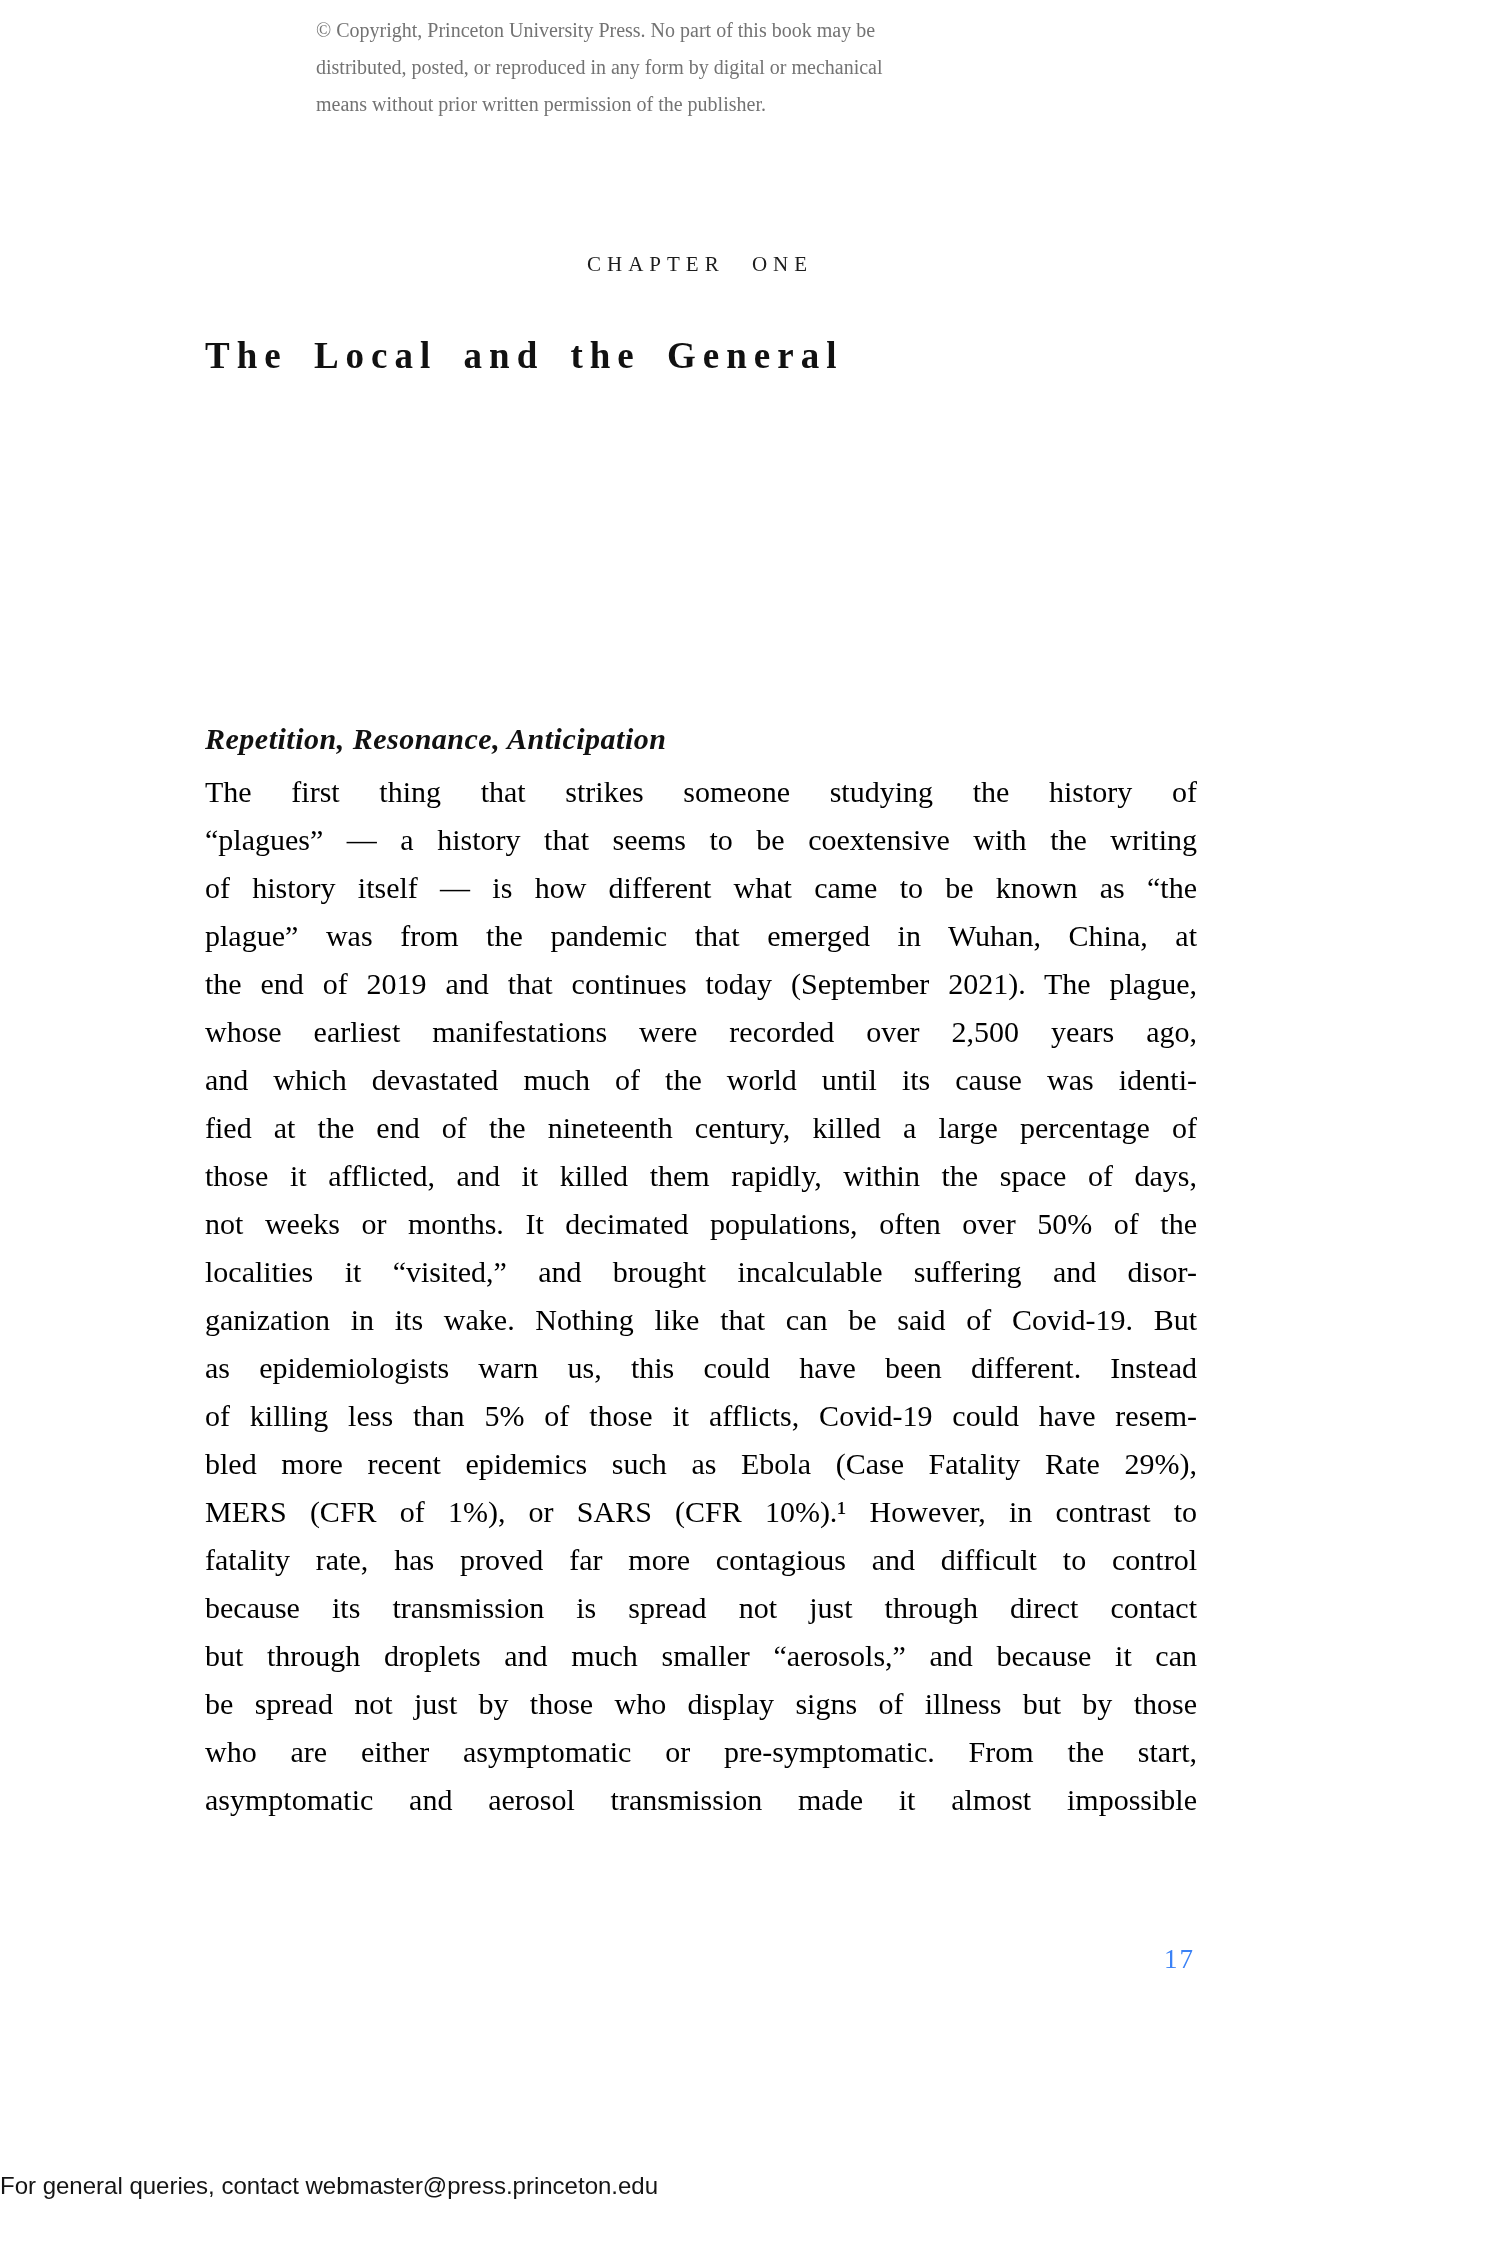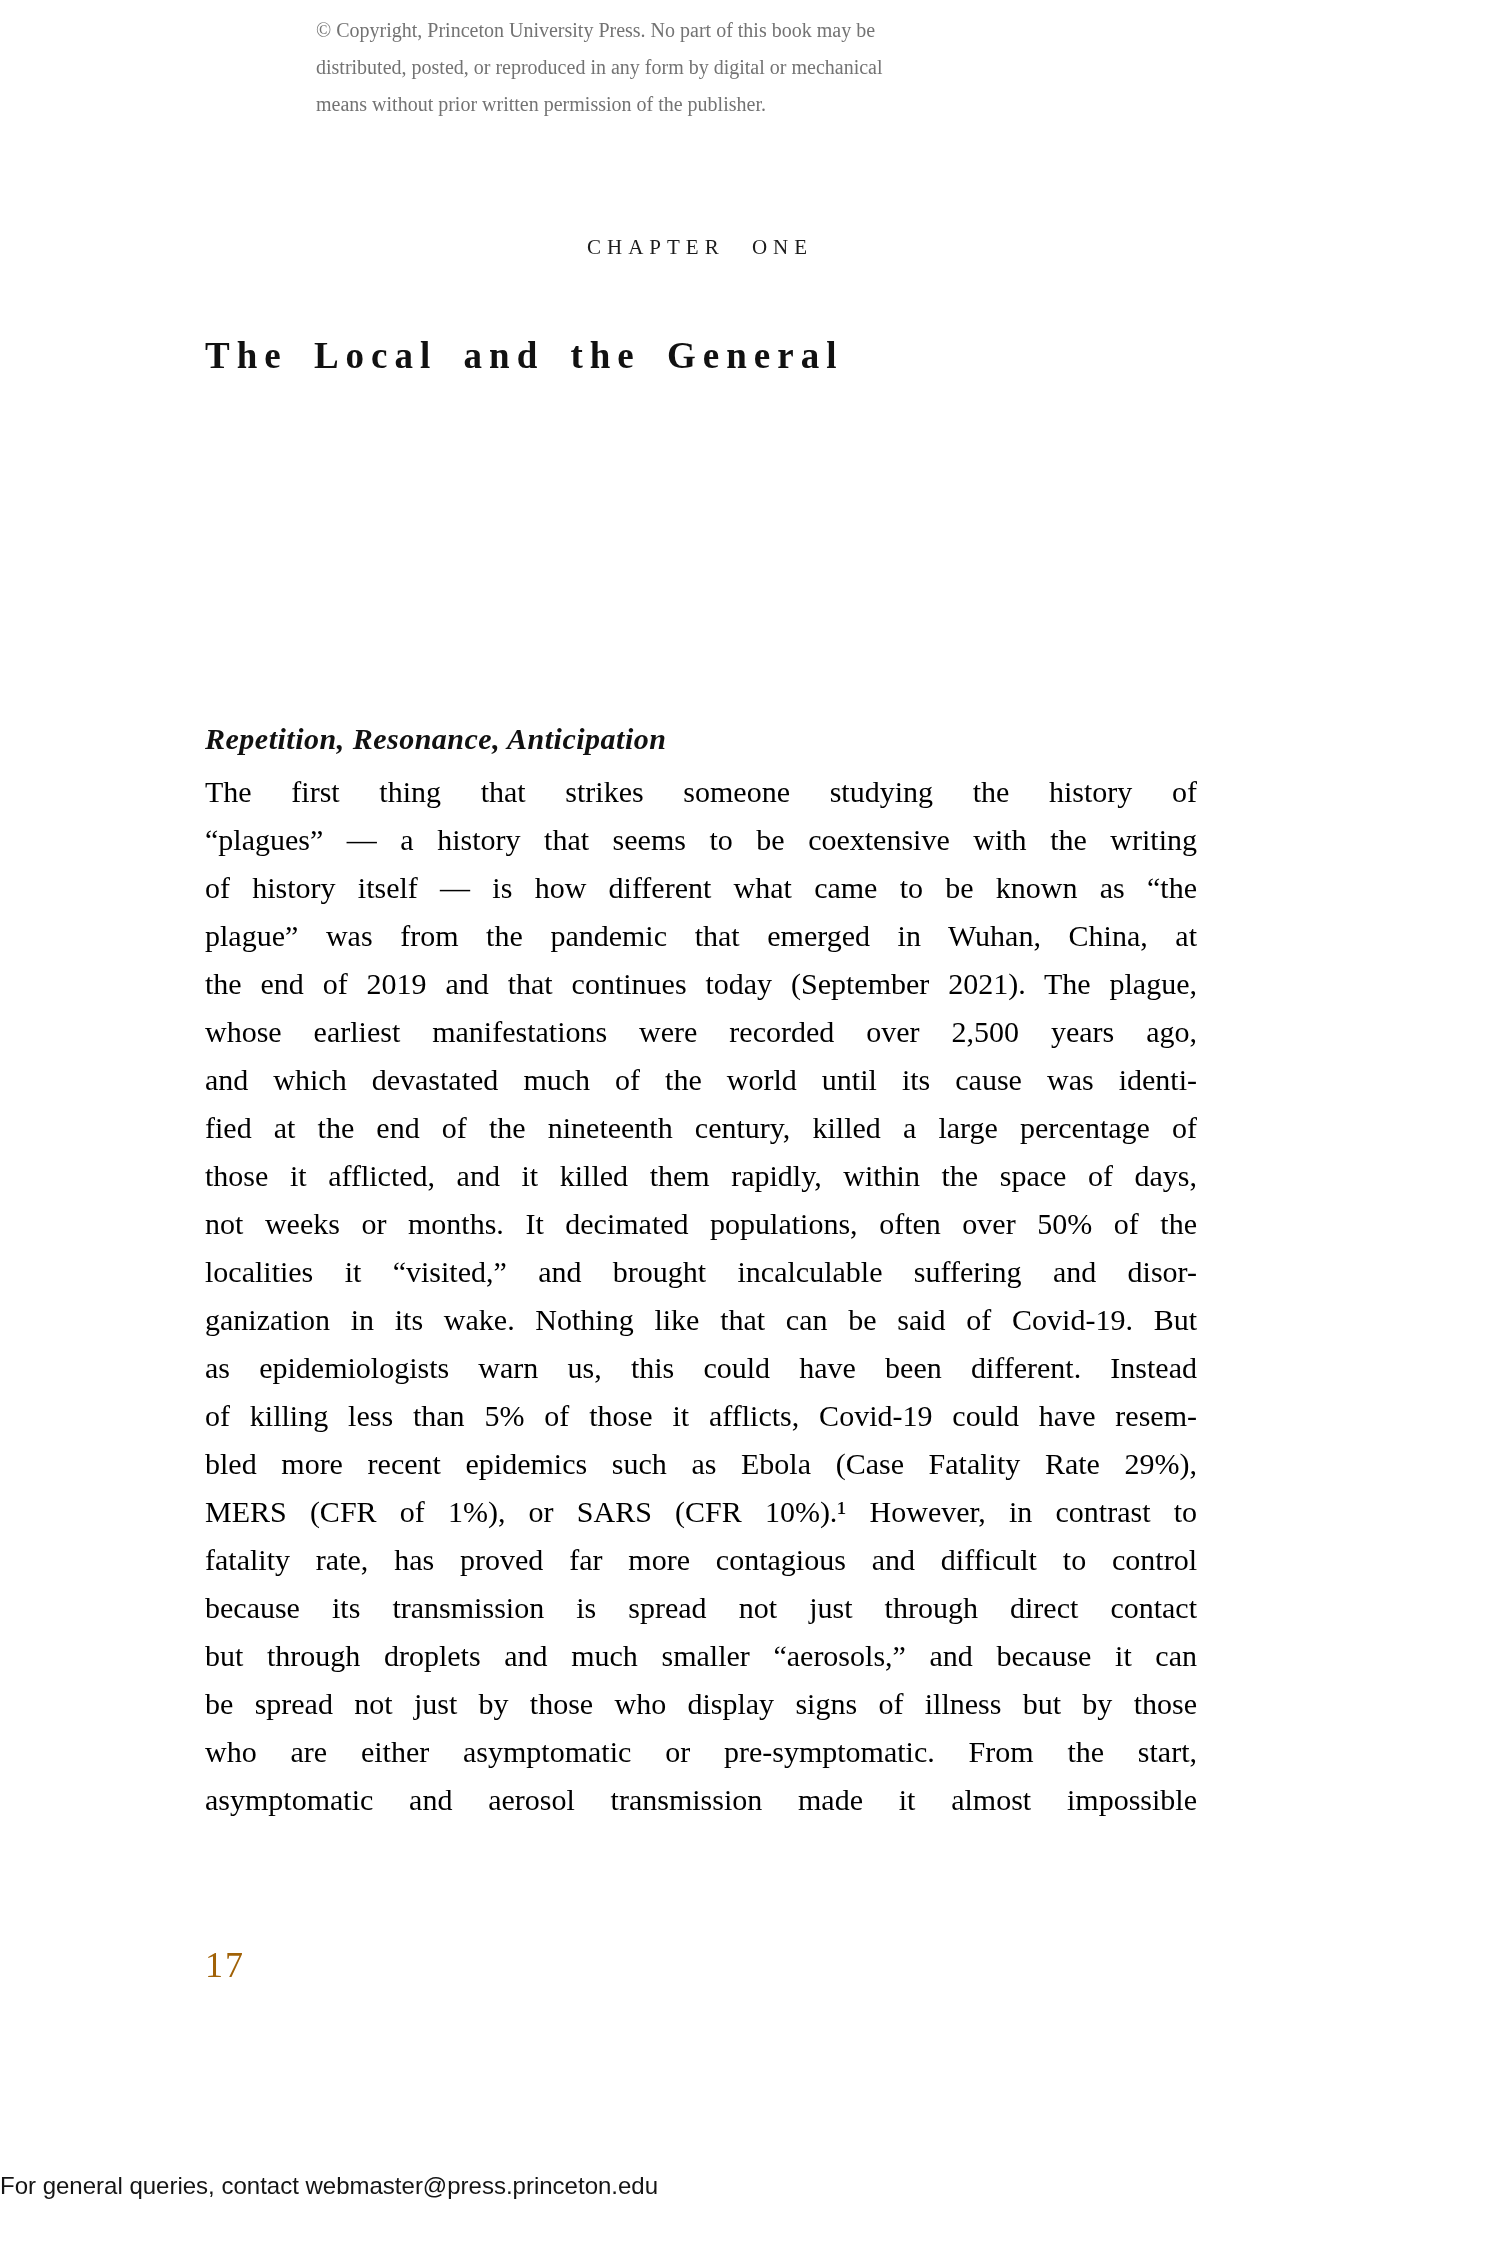--- a/index.html
+++ b/index.html
@@ -19,21 +19,21 @@
     top: 12px;
     width: 900px;
     font-family: Liberation Serif, serif;
     font-size: 20px;
     line-height: 37px;
     color: #737373;
   }
   .chapter-label {
     position: absolute;
     left: 205px;
-    top: 235px;
+    top: 252px;
     width: 990px;
     text-align: center;
     font-size: 21px;
     letter-spacing: 6px;
     word-spacing: 16px;
     color: #1c1c1c;
   }
   .chapter-title {
     position: absolute;
     left: 205px;
@@ -69,24 +69,24 @@
     line-height: 48px;
     text-align: justify;
     text-align-last: justify;
     white-space: nowrap;
   }
   .page-number {
     position: absolute;
     left: 205px;
     top: 1944px;
     width: 990px;
-    text-align: left;
-    font-size: 36px;
+    text-align: right;
+    font-size: 27px;
     letter-spacing: 2px;
-    color: #a16207;
+    color: #3b82f6;
   }
   .footer {
     position: absolute;
     left: 0;
     top: 2172px;
     width: 1500px;
     text-align: left;
     font-family: "Liberation Sans", sans-serif;
     font-size: 24px;
     color: #141414;

